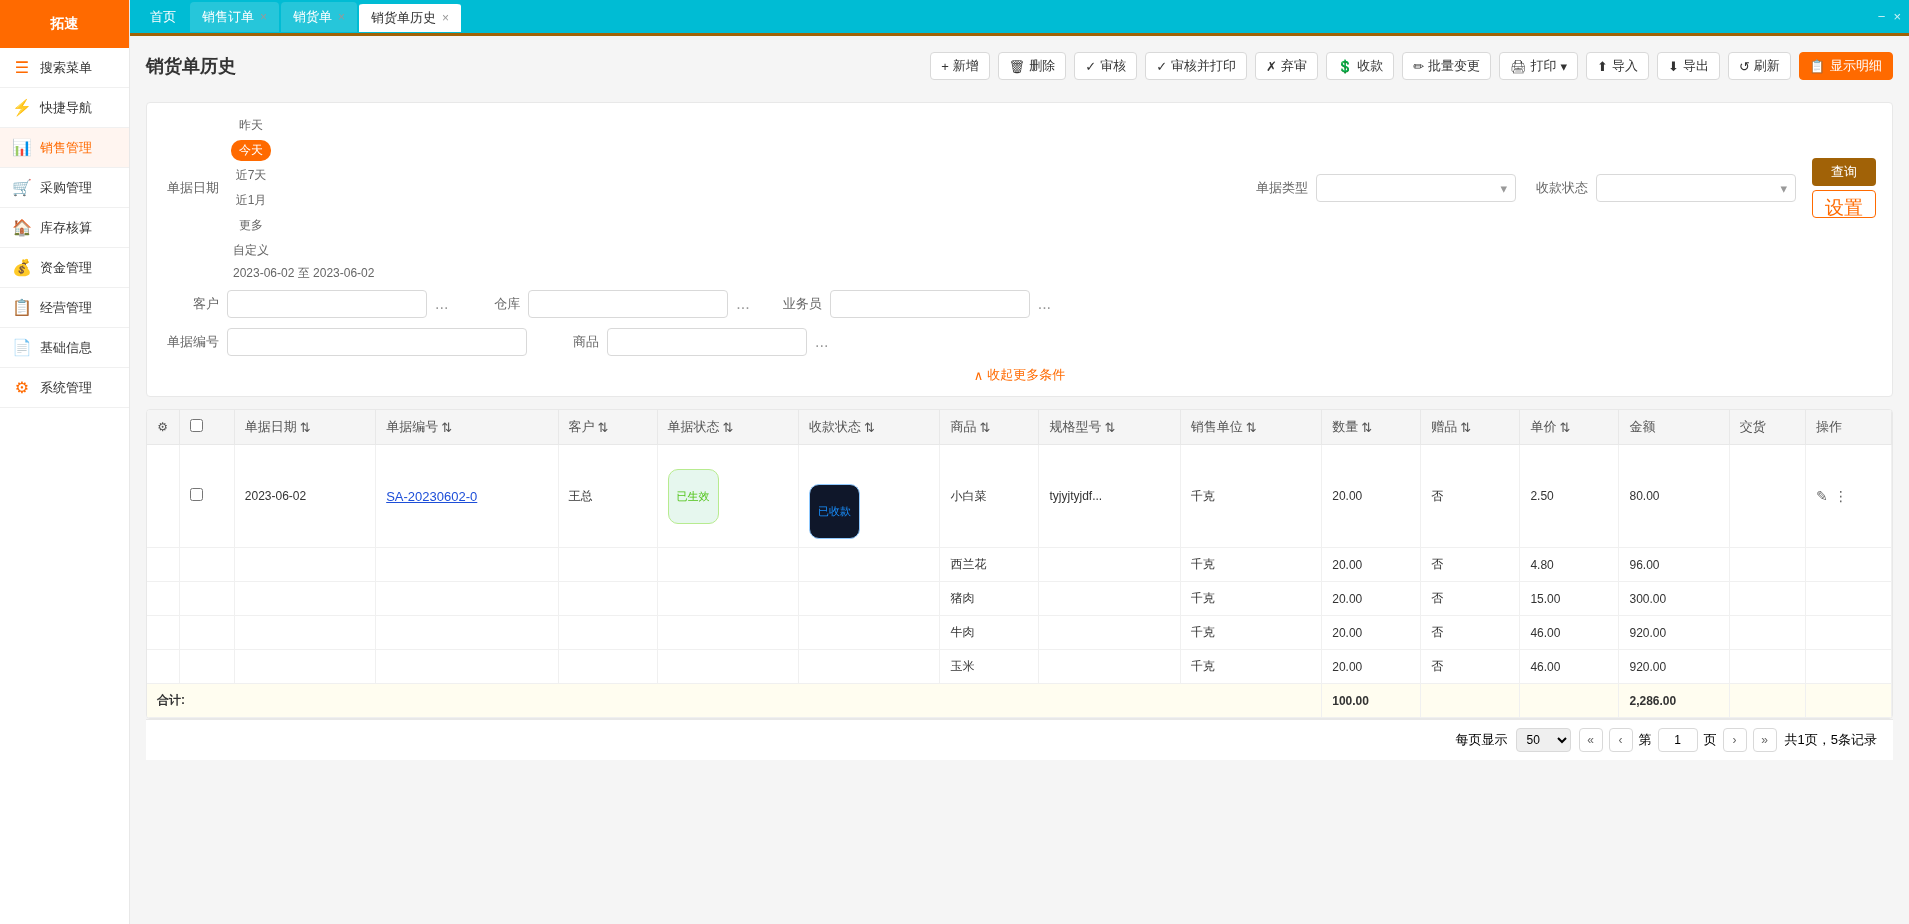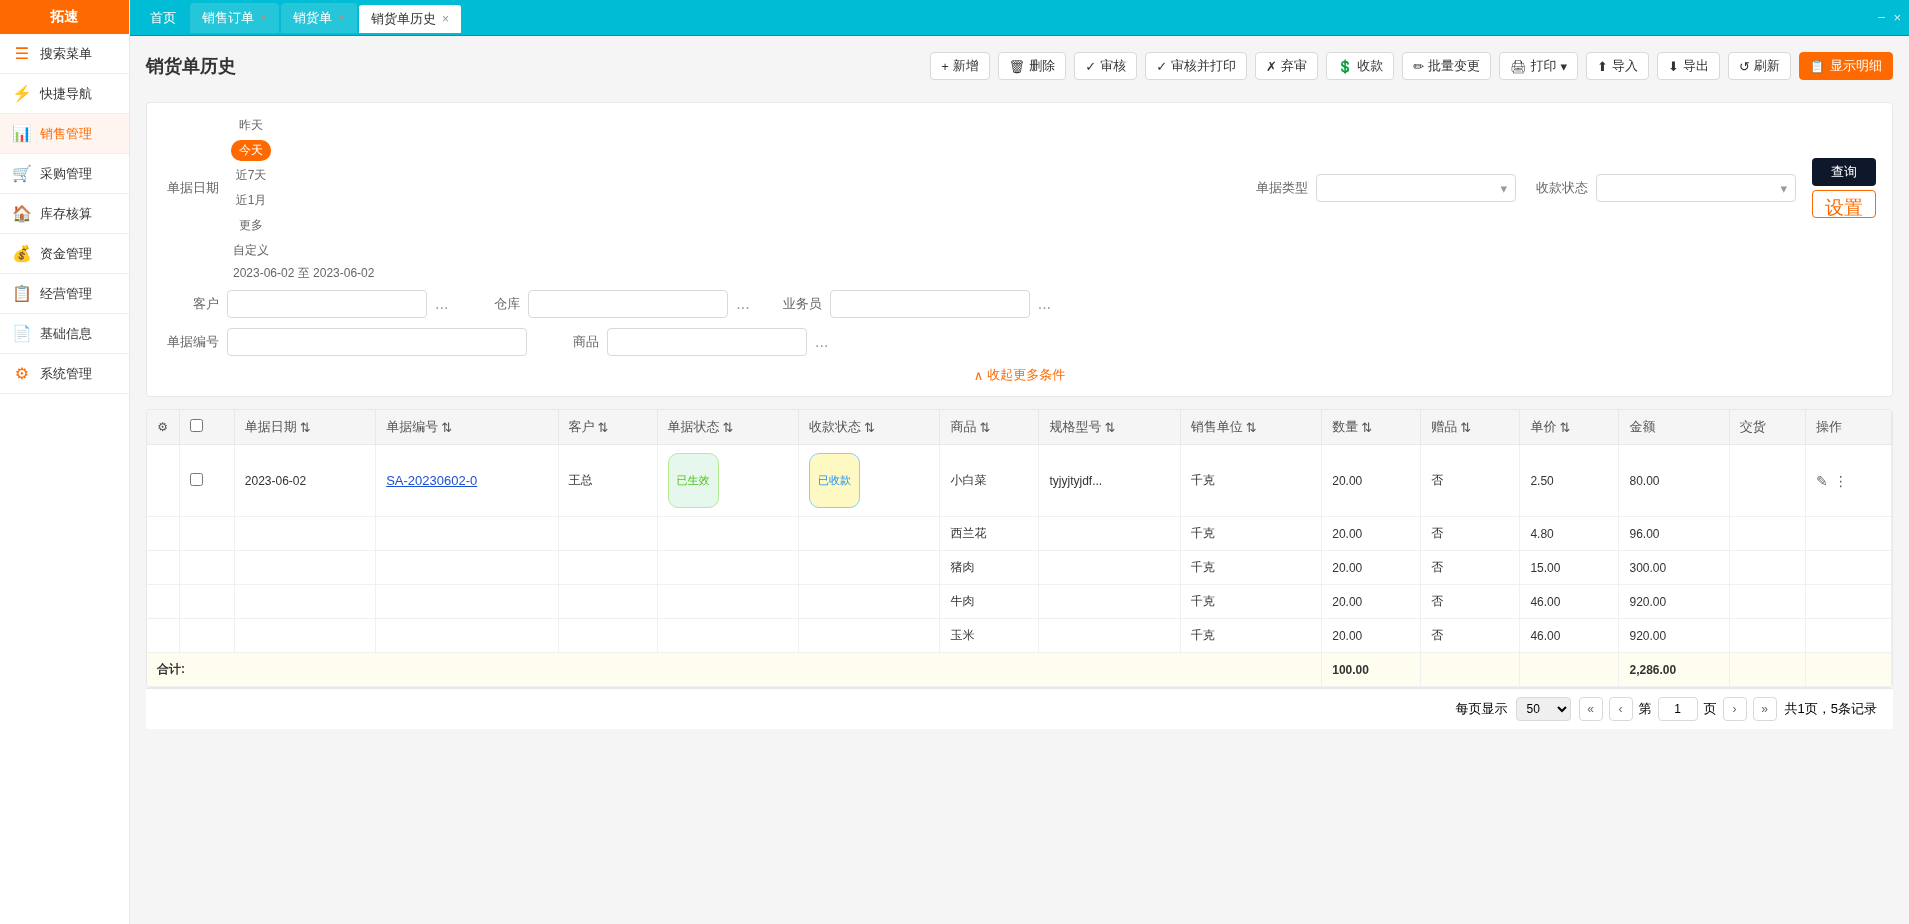--- a/index.html
+++ b/index.html
@@ -1,30 +1,30 @@
 <!DOCTYPE html>
 <html><head>
   <meta charset="utf-8">
   <style>
     * { box-sizing: border-box; margin: 0; padding: 0; font-family: 'Microsoft YaHei', Arial, sans-serif; font-size: 13px; }
     body { display: flex; height: 924px; overflow: hidden; background: #f5f5f5; }
 
     
     .sidebar { width: 130px; background: #fff; border-right: 1px solid #e8e8e8; display: flex; flex-direction: column; height: 100%; }
-    .sidebar-logo { height: 34px; background: #ff6a00; display: flex; align-items: center; justify-content: center; color: #fff; font-size: 14px; font-weight: bold; }
+    .sidebar-logo { height: 48px; background: #ff6a00; display: flex; align-items: center; justify-content: center; color: #fff; font-size: 14px; font-weight: bold; }
     .sidebar-item { display: flex; align-items: center; padding: 10px 12px; cursor: pointer; color: #333; gap: 8px; border-bottom: 1px solid #f0f0f0; }
     .sidebar-item .icon { font-size: 16px; color: #ff6a00; width: 20px; text-align: center; }
     .sidebar-item .label { font-size: 13px; }
     .sidebar-item.active { background: #fff5f0; color: #ff6a00; }
 
     
     .main { flex: 1; display: flex; flex-direction: column; height: 100%; overflow: hidden; }
 
     
-    .tabs-bar { display: flex; align-items: center; background: #fff; border-bottom: 1px solid #a16207; height: 36px; padding: 0 8px; gap: 2px; }
+    .tabs-bar { display: flex; align-items: center; background: #fff; border-bottom: 3px solid #a16207; height: 36px; padding: 0 8px; gap: 2px; }
     .tab { display: flex; align-items: center; padding: 0 12px; height: 30px; border: 1px solid #e0e0e0; border-radius: 4px 4px 0 0; cursor: pointer; background: #f5f5f5; color: #666; font-size: 13px; gap: 6px; }
     .tab.active { background: #fff; border-bottom: 1px solid #fff; color: #333; border-top: 2px solid #00bcd4; }
     .tab .close-btn { color: #999; font-size: 12px; cursor: pointer; }
     .tab.home { border: none; background: transparent; color: #333; }
     .tabs-bar-right { margin-left: auto; display: flex; align-items: center; gap: 8px; color: #999; font-size: 16px; cursor: pointer; }
 
     
     .content { flex: 1; padding: 16px; overflow: auto; background: #f5f5f5; }
 
     
@@ -42,33 +42,33 @@
     .search-field label { color: #666; white-space: nowrap; min-width: 56px; text-align: right; }
     .search-field input { border: 1px solid #d9d9d9; border-radius: 4px; padding: 4px 8px; height: 28px; width: 160px; outline: none; }
     .search-field .dots { color: #999; cursor: pointer; font-size: 16px; }
     .date-btns { display: flex; align-items: center; gap: 4px; flex-direction: column; }
     .date-btn { padding: 2px 6px; border-radius: 3px; cursor: pointer; color: #666; font-size: 12px; }
     .date-btn.active { background: #ff6a00; color: #fff; border-radius: 10px; }
     .date-range { color: #666; font-size: 12px; margin-top: 2px; }
     .search-field-select { border: 1px solid #d9d9d9; border-radius: 4px; padding: 4px 8px; height: 28px; width: 160px; background: #fff; cursor: pointer; display: flex; align-items: center; justify-content: space-between; }
     .search-field-select .arrow { color: #999; }
     .toggle-more { display: flex; align-items: center; justify-content: center; color: #ff6a00; cursor: pointer; font-size: 12px; gap: 4px; margin-top: 4px; }
-    .btn-query { background: #0f172a; color: #fff; border: none; border-radius: 4px; padding: 4px 18px; cursor: pointer; font-size: 13px; height: 28px; }
+    .btn-query { background: #a16207; color: #fff; border: none; border-radius: 4px; padding: 4px 18px; cursor: pointer; font-size: 13px; height: 28px; }
     .btn-settings { background: #fff; color: #ff6a00; border: 1px solid #ff6a00; border-radius: 4px; padding: 4px 12px; cursor: pointer; font-size: 19px; height: 28px; }
 
     
     .table-wrapper { background: #fff; border: 1px solid #e8e8e8; border-radius: 4px; overflow: auto; }
     table { width: 100%; border-collapse: collapse; }
     thead tr { background: #f5f5f5; }
     th { padding: 8px 10px; text-align: left; color: #555; font-weight: normal; border-bottom: 1px solid #e8e8e8; border-right: 1px solid #e8e8e8; white-space: nowrap; font-size: 12px; }
     td { padding: 8px 10px; border-bottom: 1px solid #f0f0f0; border-right: 1px solid #f0f0f0; color: #333; font-size: 12px; }
     .th-sort { display: flex; align-items: center; gap: 3px; cursor: pointer; }
     .badge { display: inline-block; padding: 19px 8px; border-radius: 10px; font-size: 11px; }
     .badge-green { background: #e6f7ee; color: #52c41a; border: 1px solid #b7eb8f; }
-    .badge-blue { background: #fef9c3; color: #1890ff; border: 1px solid #91caff; }
+    .badge-blue { background: #0f172a; color: #1890ff; border: 1px solid #91caff; margin-top: 31px; }
     .link-text { color: #1d4ed8; cursor: pointer; text-decoration: underline; }
     .action-icons { display: flex; align-items: center; gap: 6px; }
     .action-icon { cursor: pointer; color: #666; font-size: 14px; }
     .settings-col { width: 32px; text-align: center; cursor: pointer; }
 
     
     .summary-row { background: #fffdf0; }
     .summary-row td { font-weight: bold; color: #333; }
 
     

